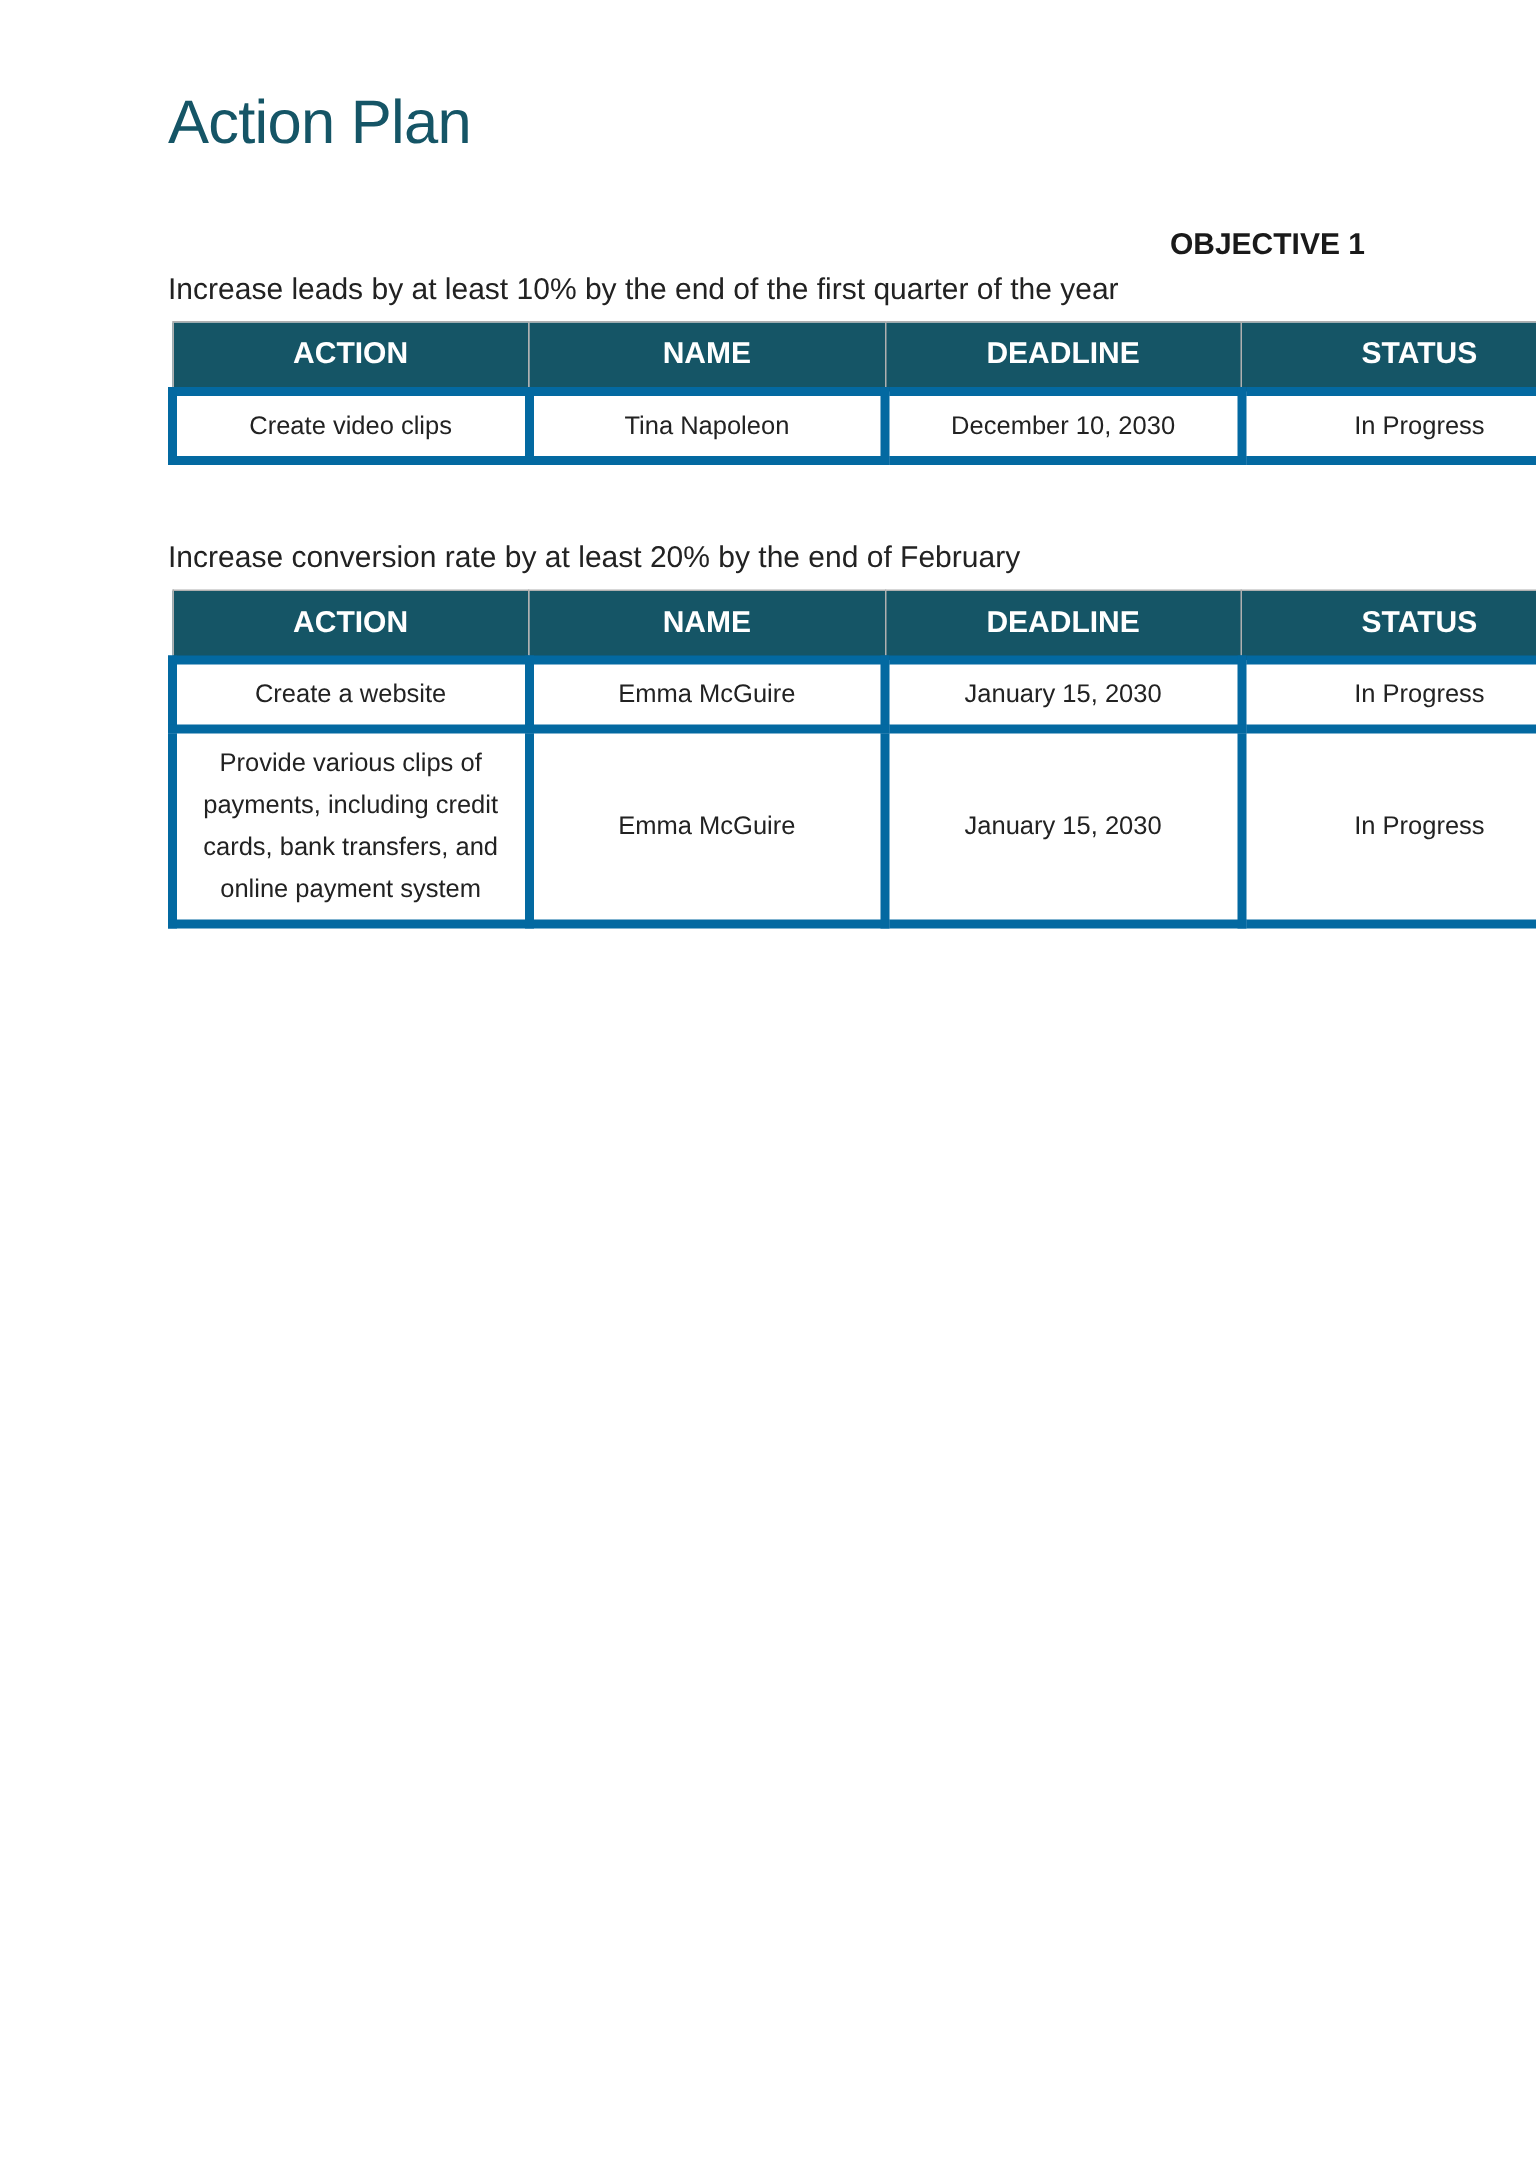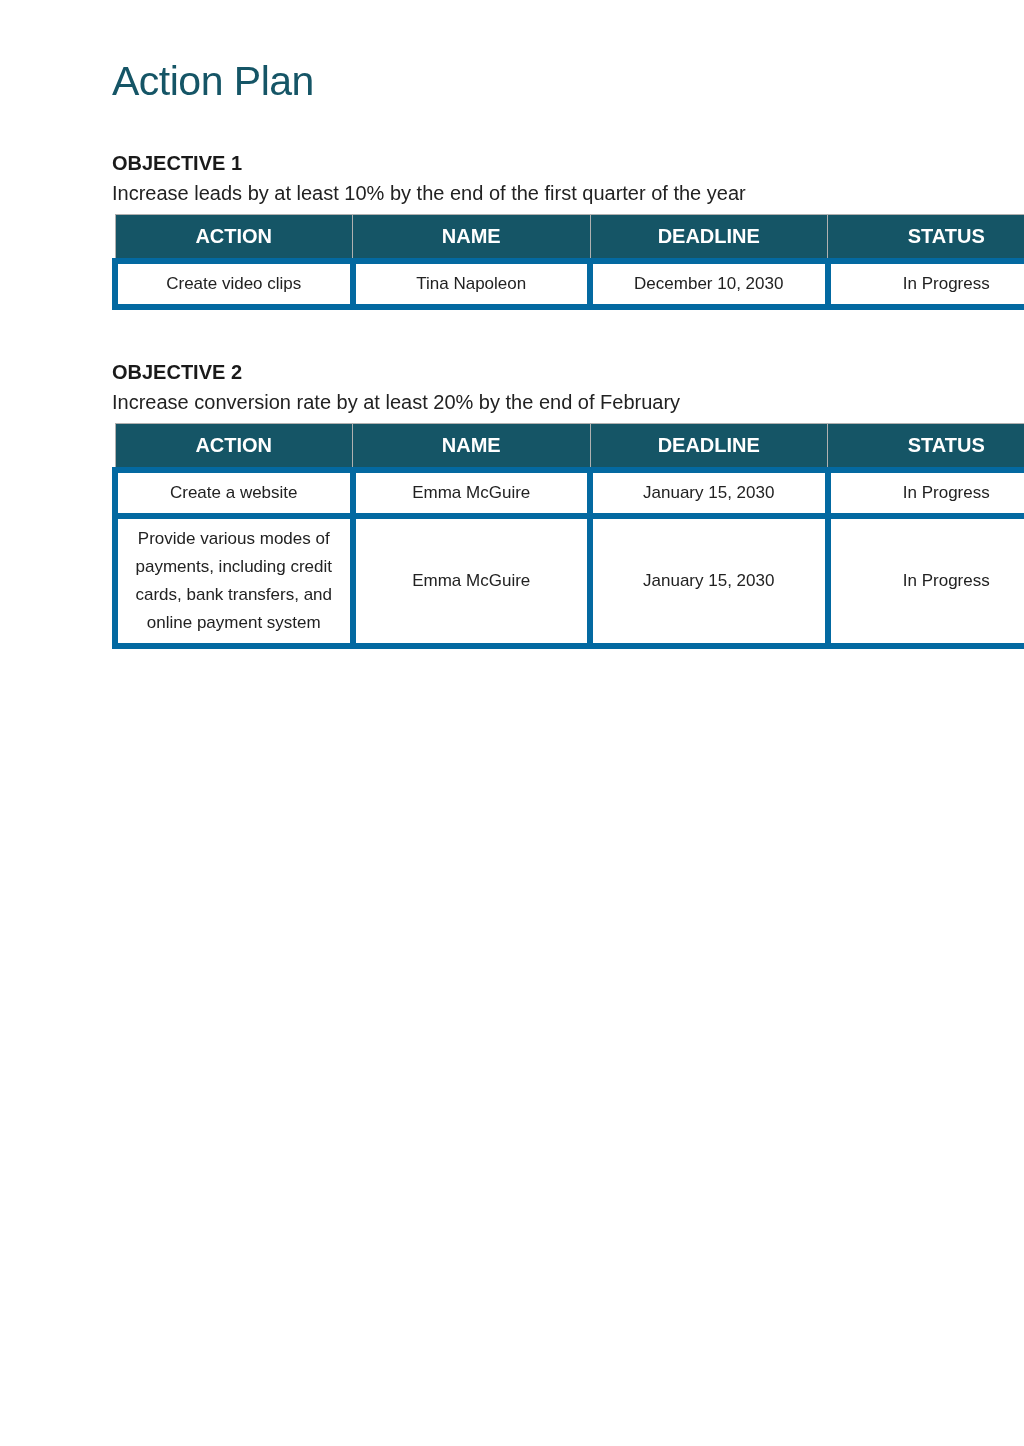--- a/index.html
+++ b/index.html
@@ -1,19 +1,19 @@
 <!DOCTYPE html>
 <html><head>
   <meta charset="utf-8">
   <style>
     html, body { margin: 0; padding: 0; background: #ffffff; }
     body { width: 1024px; height: 1446px; position: relative; font-family: "Liberation Sans", sans-serif; color: #222; }
     .title { position: absolute; left: 112px; top: 58px; margin: 0; font-size: 41px; font-weight: normal; color: #155566; letter-spacing: -0.5px; }
     .section { position: absolute; left: 112px; width: 798px; }
-    .obj-label { text-align: left; font-size: 20px; font-weight: bold; color: #1a1a1a; height: 30px; line-height: 30px; }
+    .obj-label { text-align: right; font-size: 20px; font-weight: bold; color: #1a1a1a; height: 30px; line-height: 30px; }
     .obj-desc { text-align: left; font-size: 20px; color: #222; height: 36px; line-height: 30px; }
     table { width: 956px; border-collapse: collapse; table-layout: fixed; }
     th { background: #155566; color: #ffffff; font-size: 20px; font-weight: bold; height: 43px; border: 1px solid #b0b0b0; text-align: center; padding: 0; }
     td { font-size: 17px; color: #222; border: 6px solid #0369a1; text-align: center; padding: 6px 8px; line-height: 28px; vertical-align: middle; }
     td.short { height: 26px; }
   </style>
 </head>
 <body>
 
 <h1 class="title">Action Plan</h1>
@@ -35,39 +35,38 @@
         <td class="short">Create video clips</td>
         <td class="short">Tina Napoleon</td>
         <td class="short">December 10, 2030</td>
         <td class="short">In Progress</td>
       </tr>
     </tbody>
   </table>
 </div>
 
 <div class="section" style="top:357px;">
-  <div class="obj-label">OBJECTIVE 2</div>
   <div class="obj-desc">Increase conversion rate by at least 20% by the end of February</div>
   <table>
     <thead>
       <tr>
         <th>ACTION</th>
         <th>NAME</th>
         <th>DEADLINE</th>
         <th>STATUS</th>
       </tr>
     </thead>
     <tbody>
       <tr>
         <td class="short">Create a website</td>
         <td class="short">Emma McGuire</td>
         <td class="short">January 15, 2030</td>
         <td class="short">In Progress</td>
       </tr>
       <tr>
-        <td>Provide various modes of payments, including credit cards, bank transfers, and online payment system</td>
+        <td>Provide various clips of payments, including credit cards, bank transfers, and online payment system</td>
         <td>Emma McGuire</td>
         <td>January 15, 2030</td>
         <td>In Progress</td>
       </tr>
     </tbody>
   </table>
 </div>
 
 </body></html>

